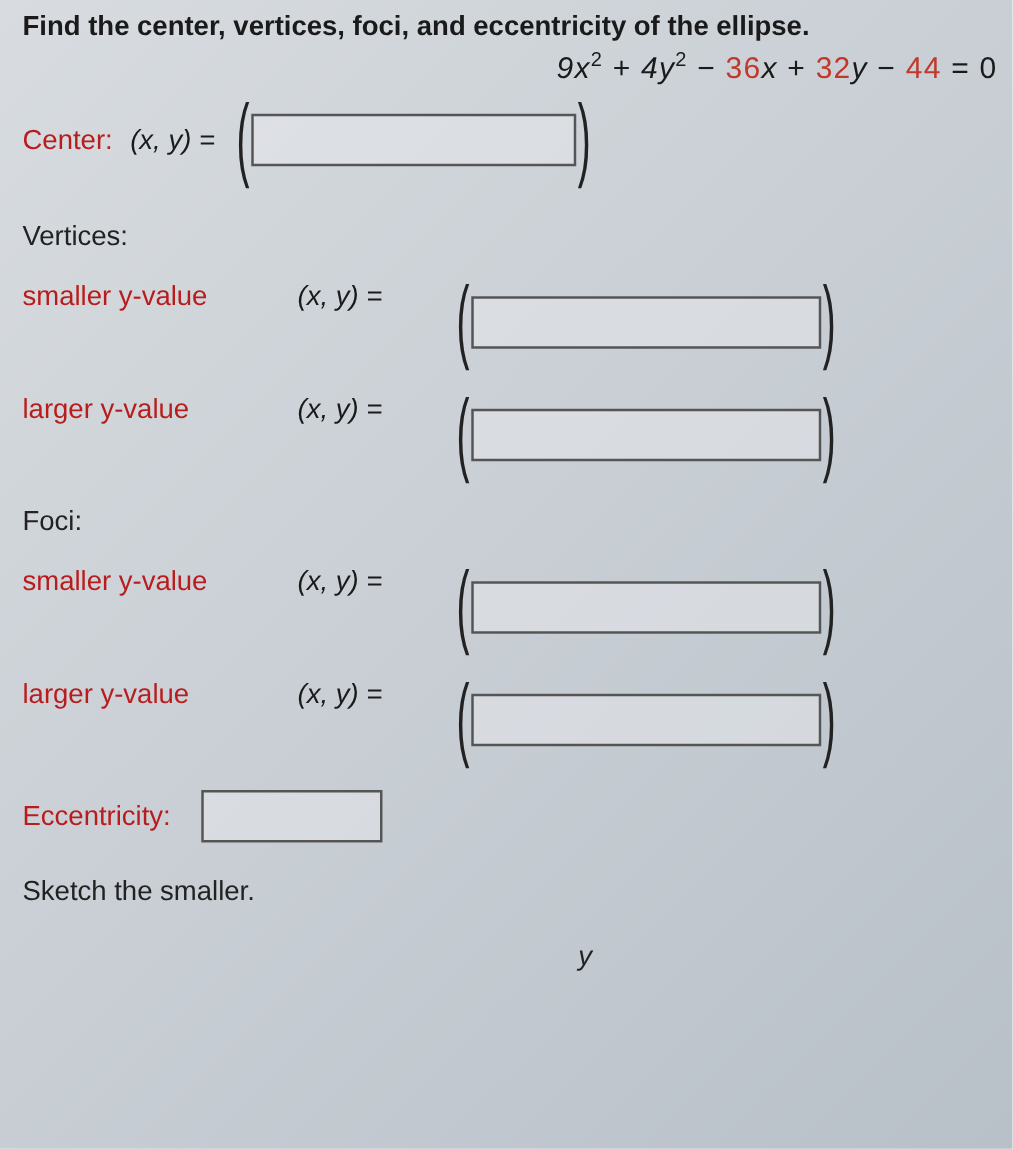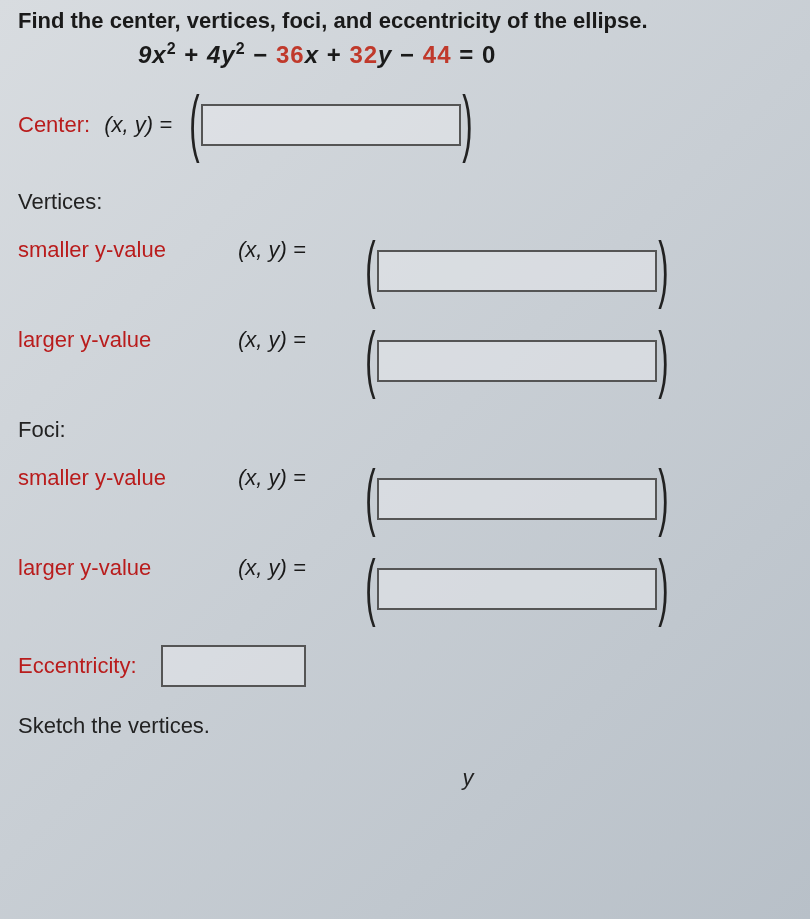--- a/index.html
+++ b/index.html
@@ -17,25 +17,26 @@
   .page {
     padding: 8px 12px 0 18px;
   }
   .title {
     font-size: 22px;
     font-weight: bold;
     margin-bottom: 6px;
   }
   .equation {
     font-size: 24px;
-    font-weight: bold;
+    font-weight: normal;
     margin-left: 120px;
-    margin-bottom: 22px;
+    margin-bottom: 9px;
     font-style: italic;
     letter-spacing: 1px;
+    text-align: right;
   }
   .equation .c36 { color: #c0392b; font-style: normal; }
   .equation .c32 { color: #c0392b; font-style: normal; }
   .equation .c44 { color: #c0392b; font-style: normal; }
   .equation .zero { color: #1a1a1a; font-style: normal; }
   .equation sup { font-size: 16px; vertical-align: super; font-style: normal; }
 
   .row {
     display: flex;
     align-items: center;
@@ -183,17 +184,17 @@
       <span class="input-box wide"></span>
       <span class="paren">)</span>
     </span>
   </div>
 
   <div class="ecc-row">
     <span class="label">Eccentricity:</span>
     <span class="input-box sm"></span>
   </div>
 
-  <div class="sketch">Sketch the vertices.</div>
+  <div class="sketch">Sketch the smaller.</div>
 
   <div class="y-axis">y</div>
 
 </div>
 
 </body></html>

